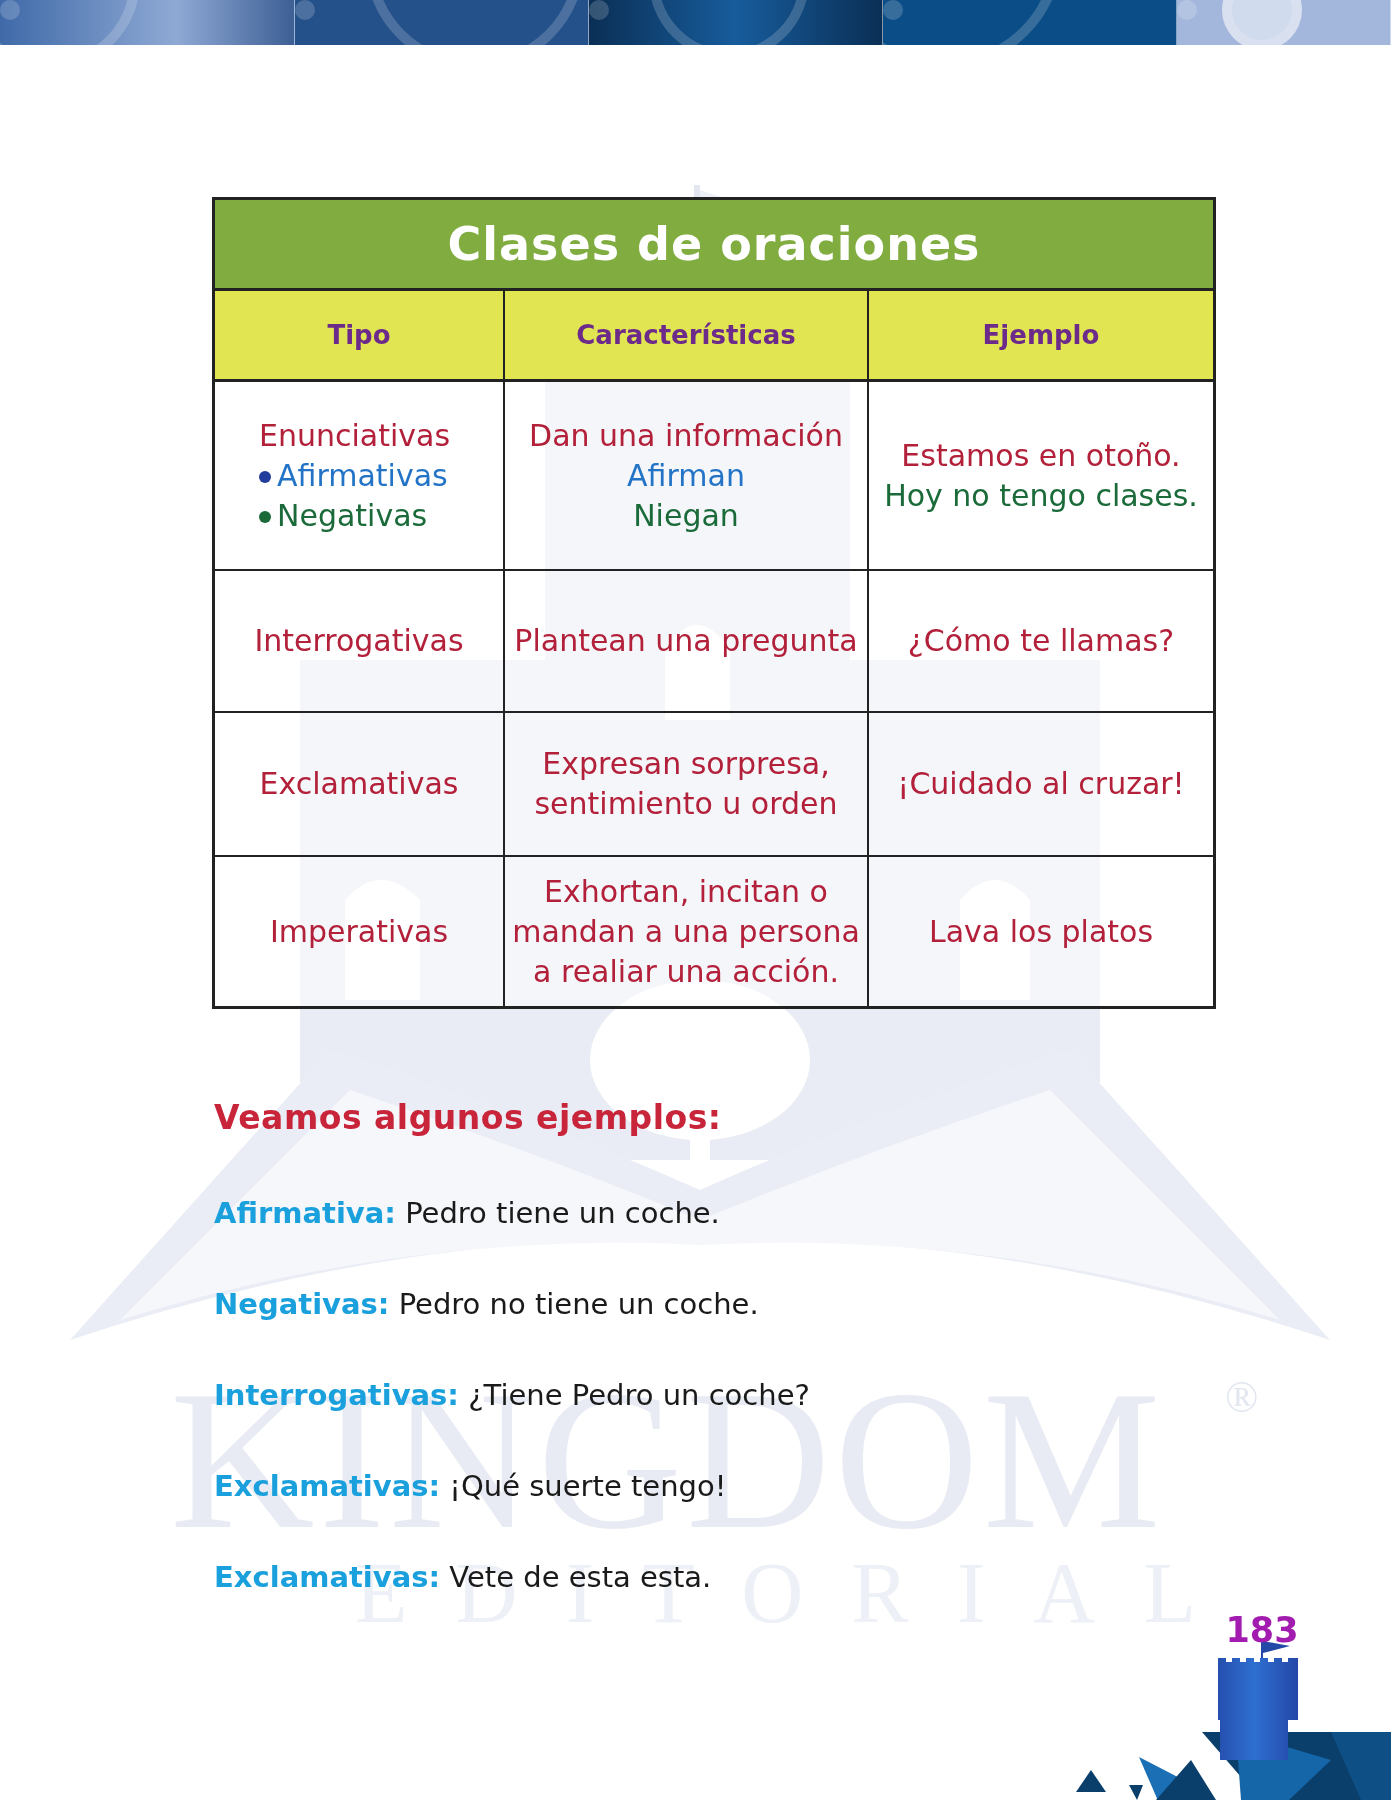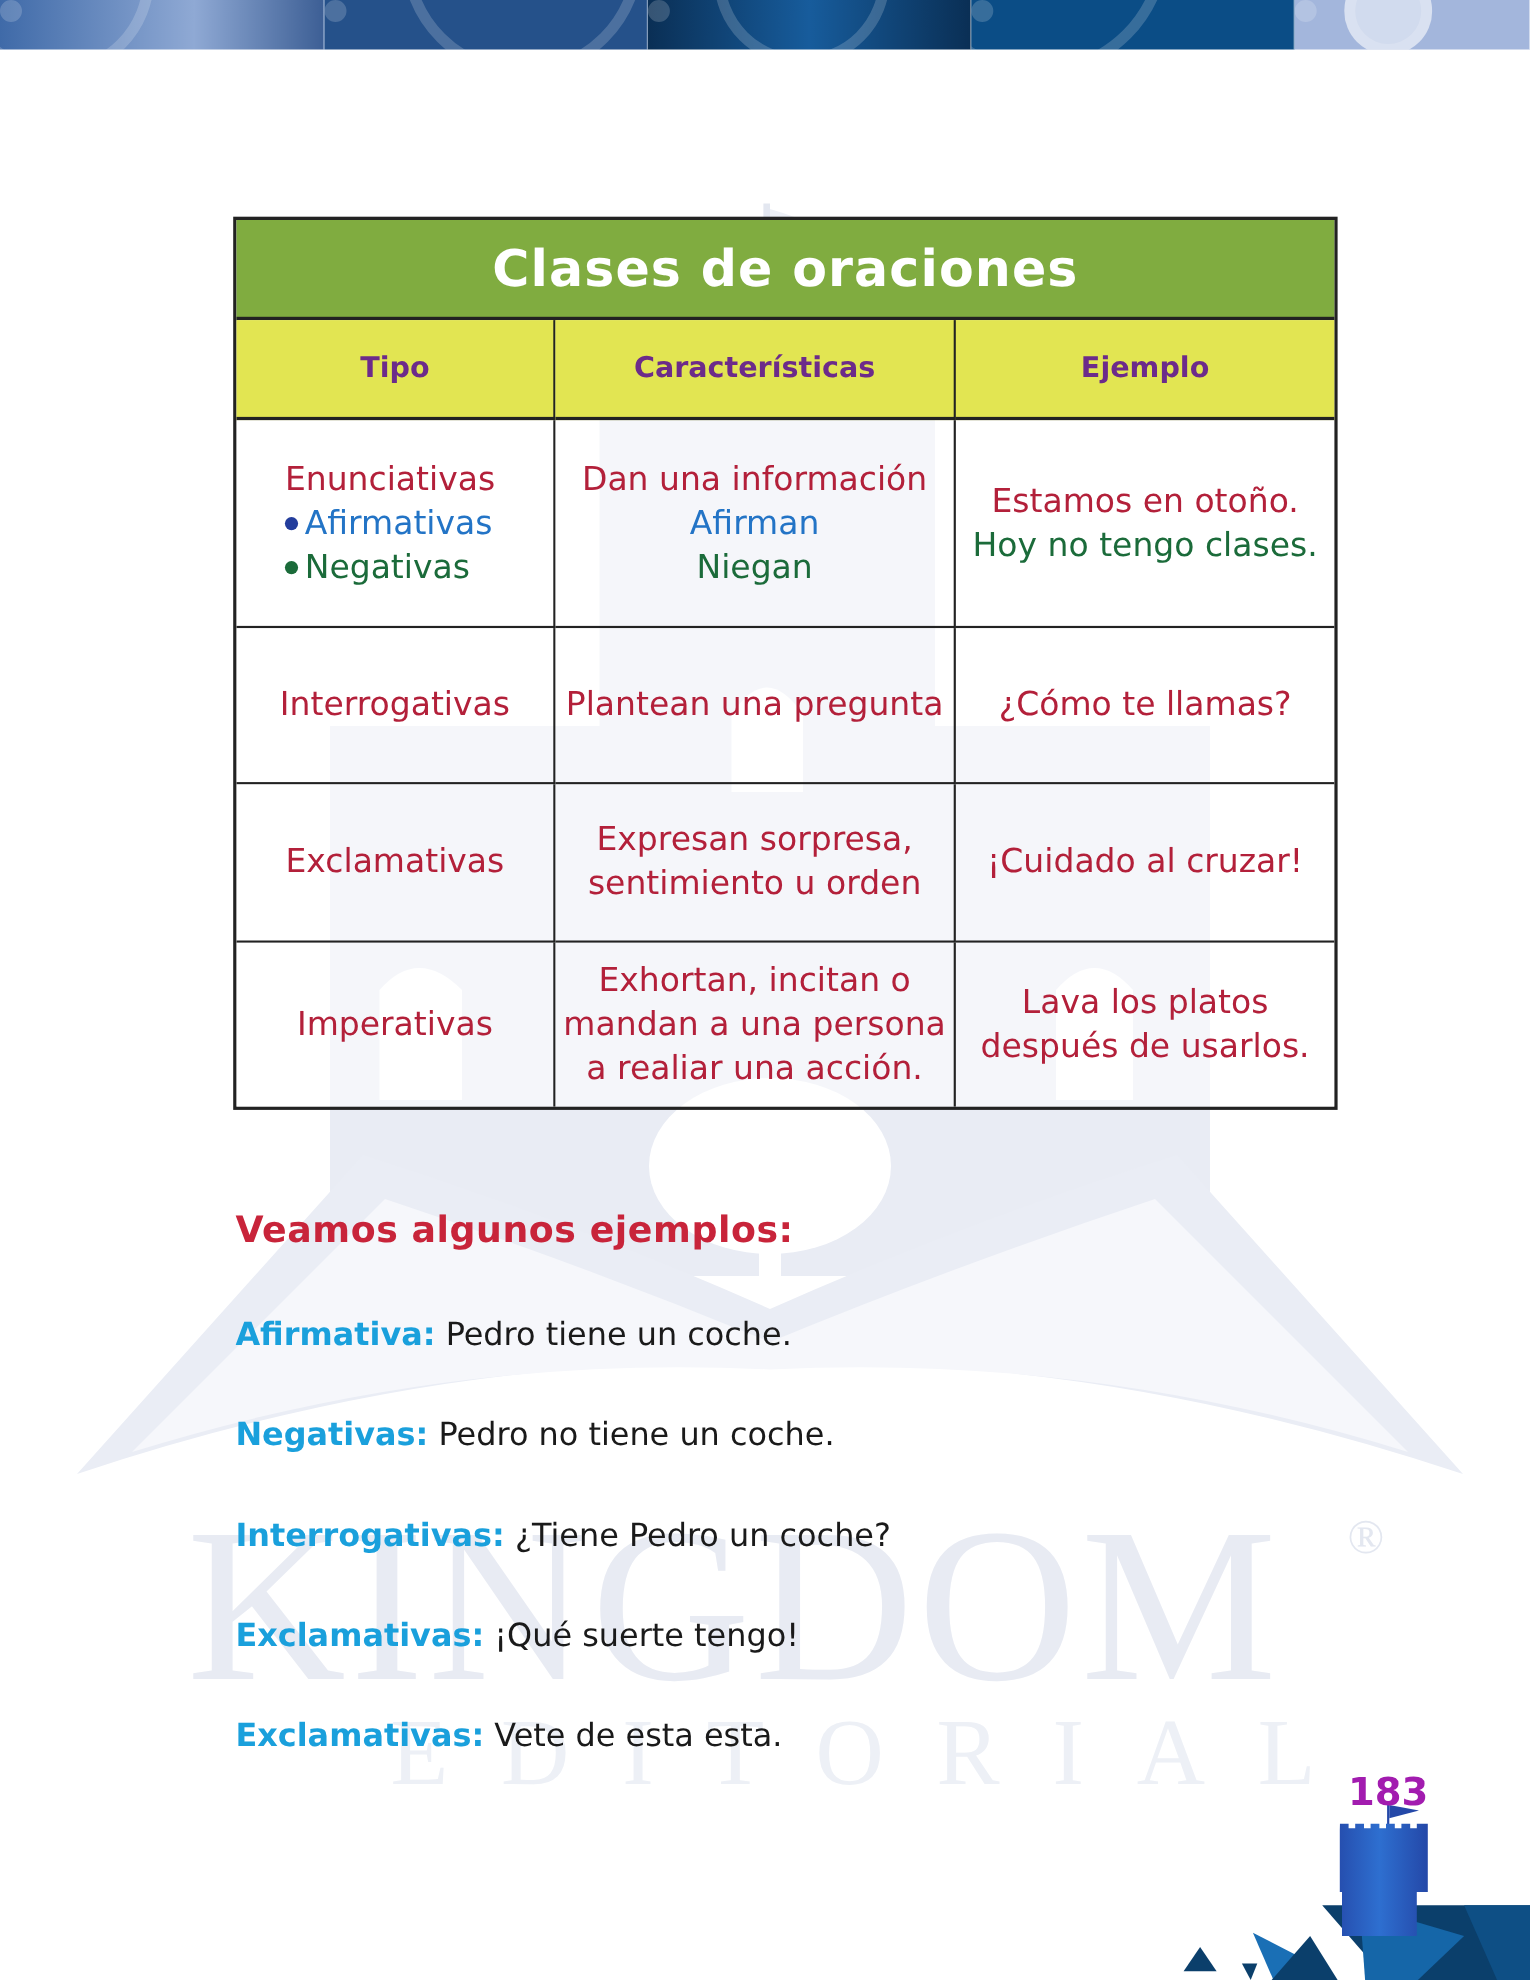--- a/index.html
+++ b/index.html
@@ -171,21 +171,20 @@
     <div class="cell r3 last">¡Cuidado al cruzar!</div>
 
     <div class="cell r4 bottom">Imperativas</div>
     <div class="cell r4 bottom">
       <div>Exhortan, incitan o</div>
       <div>mandan a una persona</div>
       <div>a realiar una acción.</div>
     </div>
     <div class="cell r4 bottom last">
       <div>Lava los platos</div>
-      <div>después de usarlos.</div>
     </div>
   </div>
 </div>
 
 <div class="examples-title">Veamos algunos ejemplos:</div>
 
 <div class="example" style="top:1196px;">
   <span class="lbl">Afirmativa:</span>
   <span>Pedro tiene un coche.</span>
 </div>

